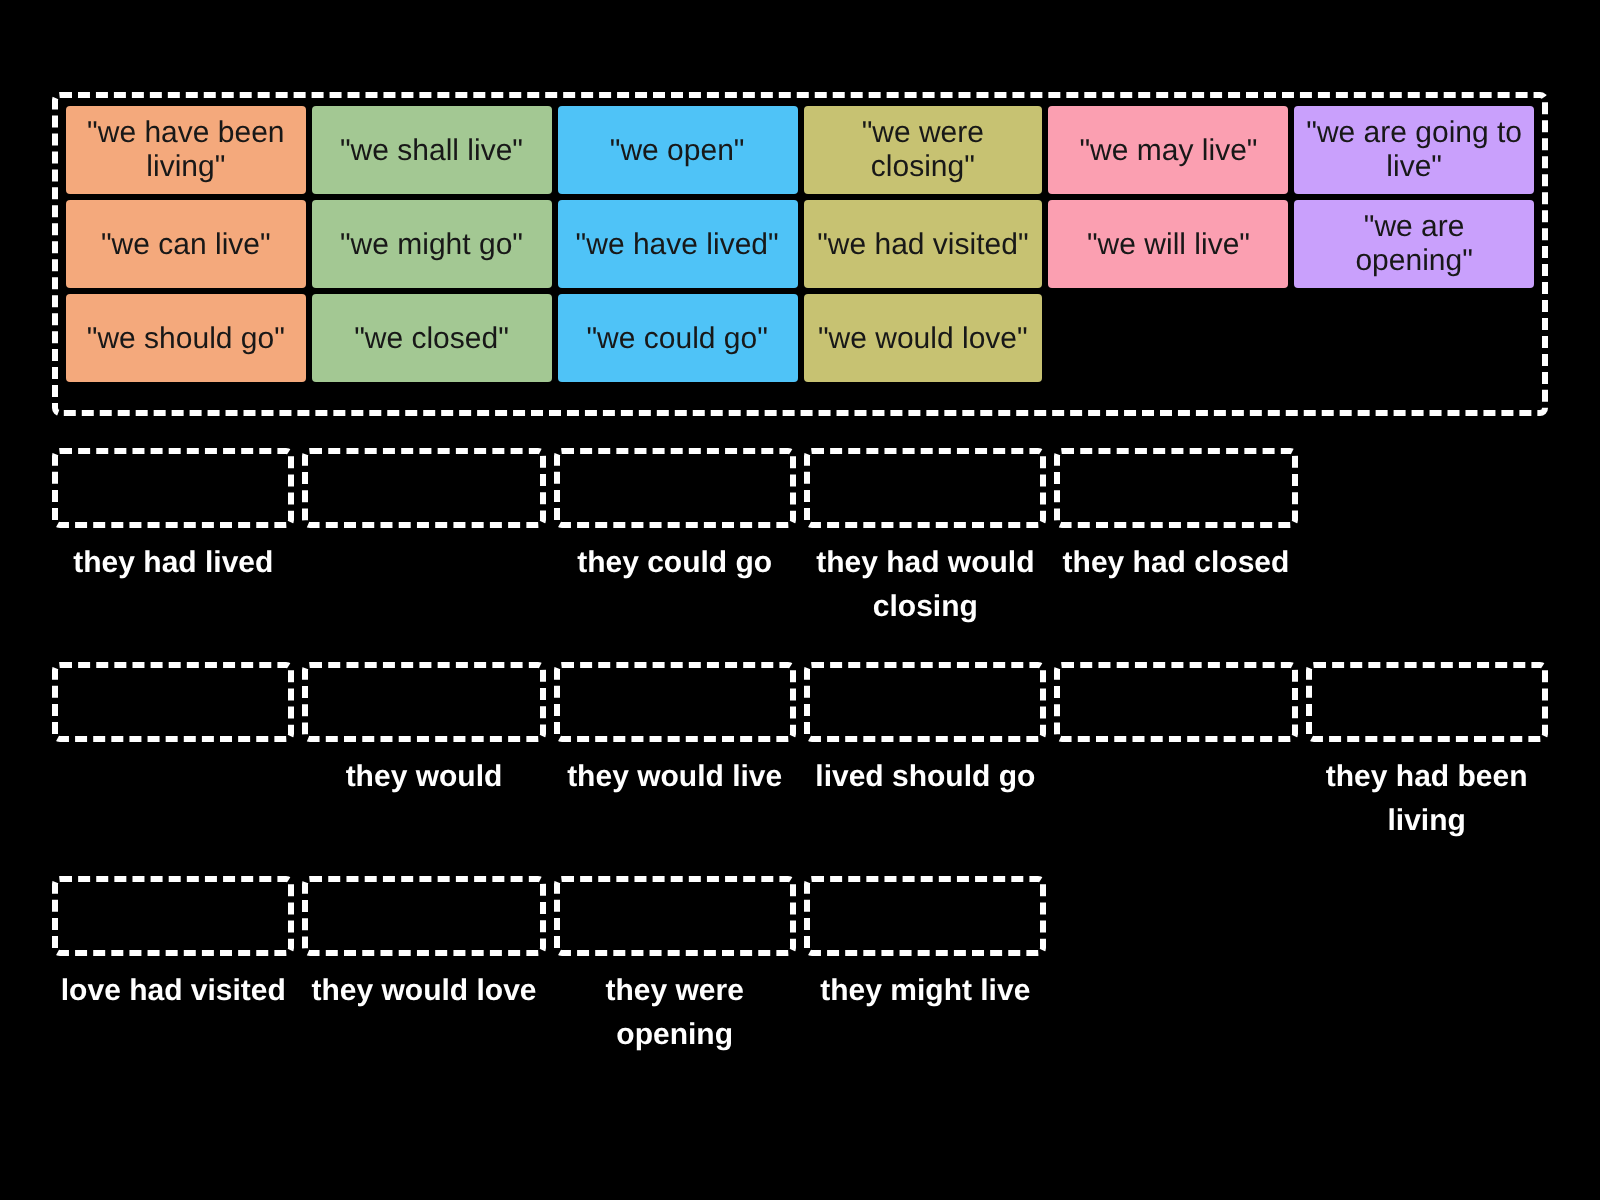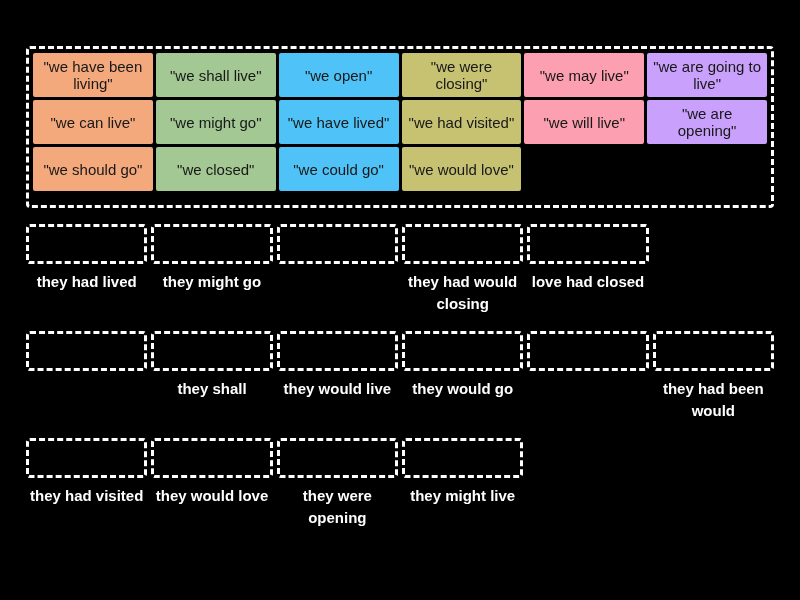--- a/index.html
+++ b/index.html
@@ -127,62 +127,62 @@
   </div>
 
   <div id="answer-area">
       <div class="answer-row">
         <div class="answer-cell">
           <div class="dropzone"></div>
           <div class="answer-label">they had lived</div>
         </div>
         <div class="answer-cell">
           <div class="dropzone"></div>
-          <div class="answer-label">they might go</div>
         </div>
         <div class="answer-cell">
           <div class="dropzone"></div>
+          <div class="answer-label">they could go</div>
         </div>
         <div class="answer-cell">
           <div class="dropzone"></div>
           <div class="answer-label">they had would closing</div>
         </div>
         <div class="answer-cell">
           <div class="dropzone"></div>
-          <div class="answer-label">love had closed</div>
+          <div class="answer-label">they had closed</div>
         </div>
       </div>
       <div class="answer-row">
         <div class="answer-cell">
           <div class="dropzone"></div>
         </div>
         <div class="answer-cell">
           <div class="dropzone"></div>
-          <div class="answer-label">they shall</div>
+          <div class="answer-label">they would</div>
         </div>
         <div class="answer-cell">
           <div class="dropzone"></div>
           <div class="answer-label">they would live</div>
         </div>
         <div class="answer-cell">
           <div class="dropzone"></div>
-          <div class="answer-label">they would go</div>
+          <div class="answer-label">lived should go</div>
         </div>
         <div class="answer-cell">
           <div class="dropzone"></div>
         </div>
         <div class="answer-cell">
           <div class="dropzone"></div>
-          <div class="answer-label">they had been would</div>
+          <div class="answer-label">they had been living</div>
         </div>
       </div>
       <div class="answer-row">
         <div class="answer-cell">
           <div class="dropzone"></div>
-          <div class="answer-label">they had visited</div>
+          <div class="answer-label">love had visited</div>
         </div>
         <div class="answer-cell">
           <div class="dropzone"></div>
           <div class="answer-label">they would love</div>
         </div>
         <div class="answer-cell">
           <div class="dropzone"></div>
           <div class="answer-label">they were opening</div>
         </div>
         <div class="answer-cell">

